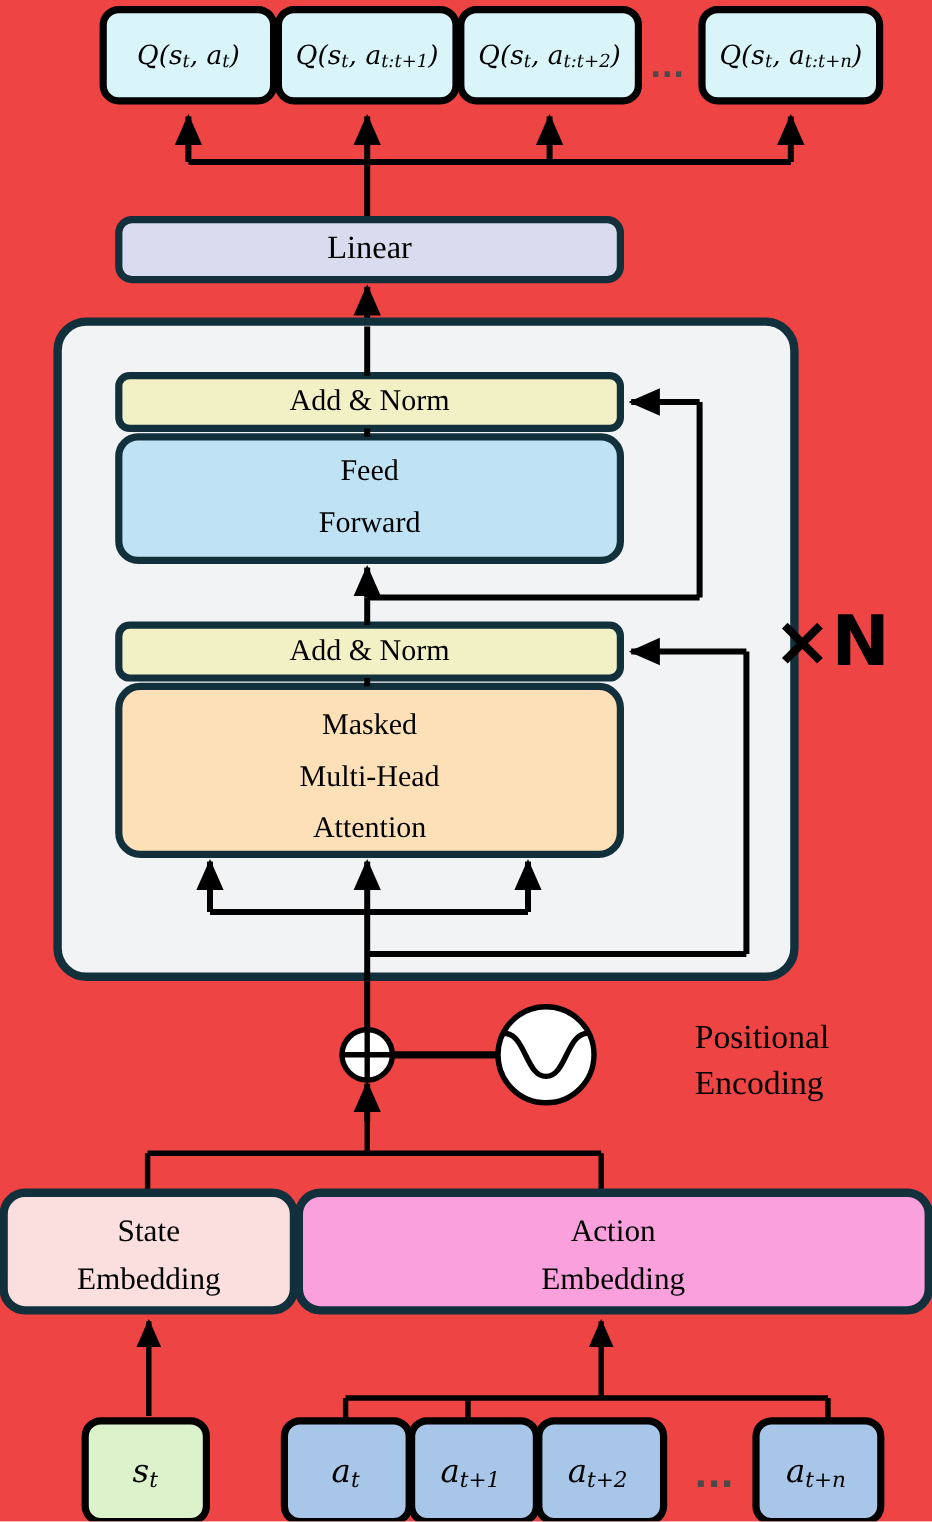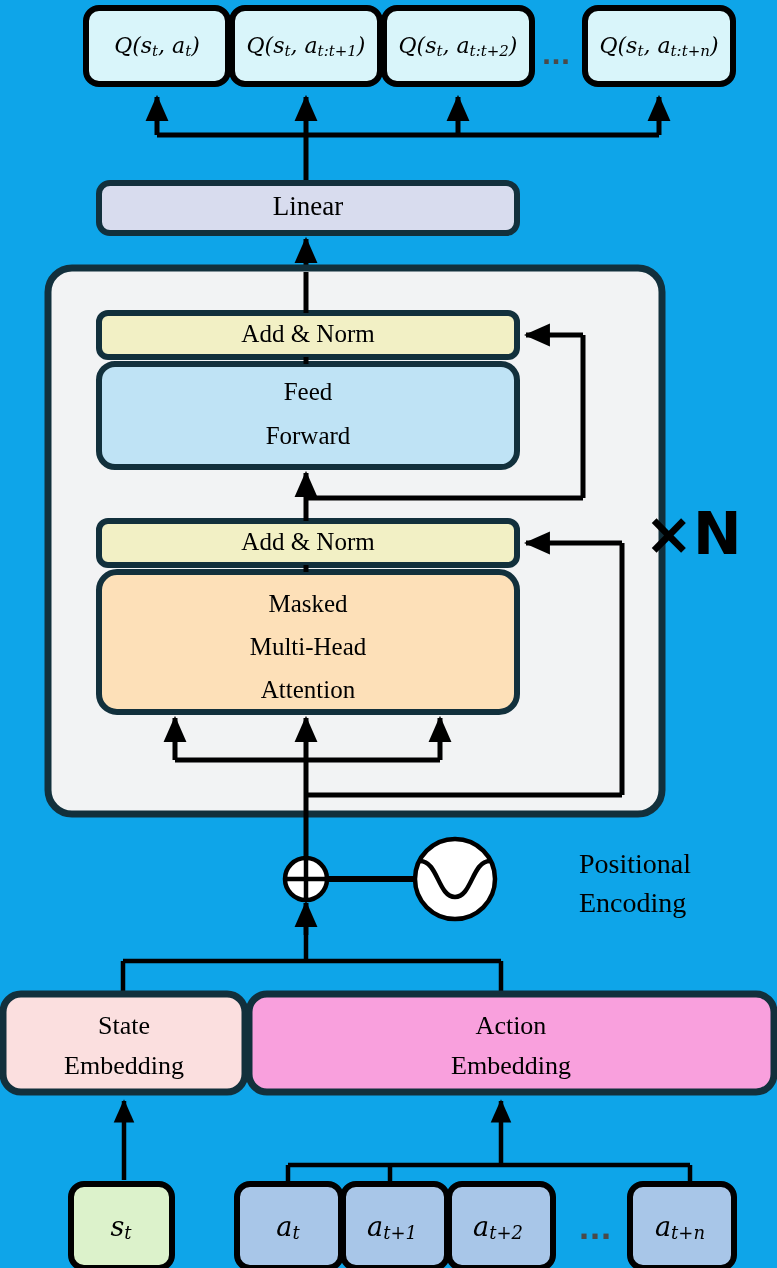--- a/index.html
+++ b/index.html
@@ -1,18 +1,18 @@
 <!DOCTYPE html>
 <html><head>
 <meta charset="utf-8">
 <style>
   html,body{margin:0;padding:0;background:#ffffff;}
   body{width:777px;height:1268px;overflow:hidden;
        font-family:"Liberation Serif","DejaVu Serif",serif;}
-  #stage{position:relative;width:777px;height:1268px;background:#0ea5e9;}
+  #stage{position:relative;width:777px;height:1268px;background:#ef4444;}
   svg#diagram{position:absolute;left:0;top:0;width:777px;height:1268px;display:block;}
   .boxlabel{font-family:"Liberation Serif","DejaVu Serif",serif;
             fill:#000;text-anchor:middle;dominant-baseline:middle;}
   .math{font-family:"DejaVu Serif",serif;font-style:italic;}
   .plain{font-family:"Liberation Serif","DejaVu Serif",serif;}
   .sans-bold{font-family:"DejaVu Sans","Liberation Sans",sans-serif;font-weight:700;}
   .dots{font-family:"DejaVu Sans","Liberation Sans",sans-serif;font-weight:700;
         fill:#4a4a4a;text-anchor:middle;dominant-baseline:middle;}
 </style>
 </head>

